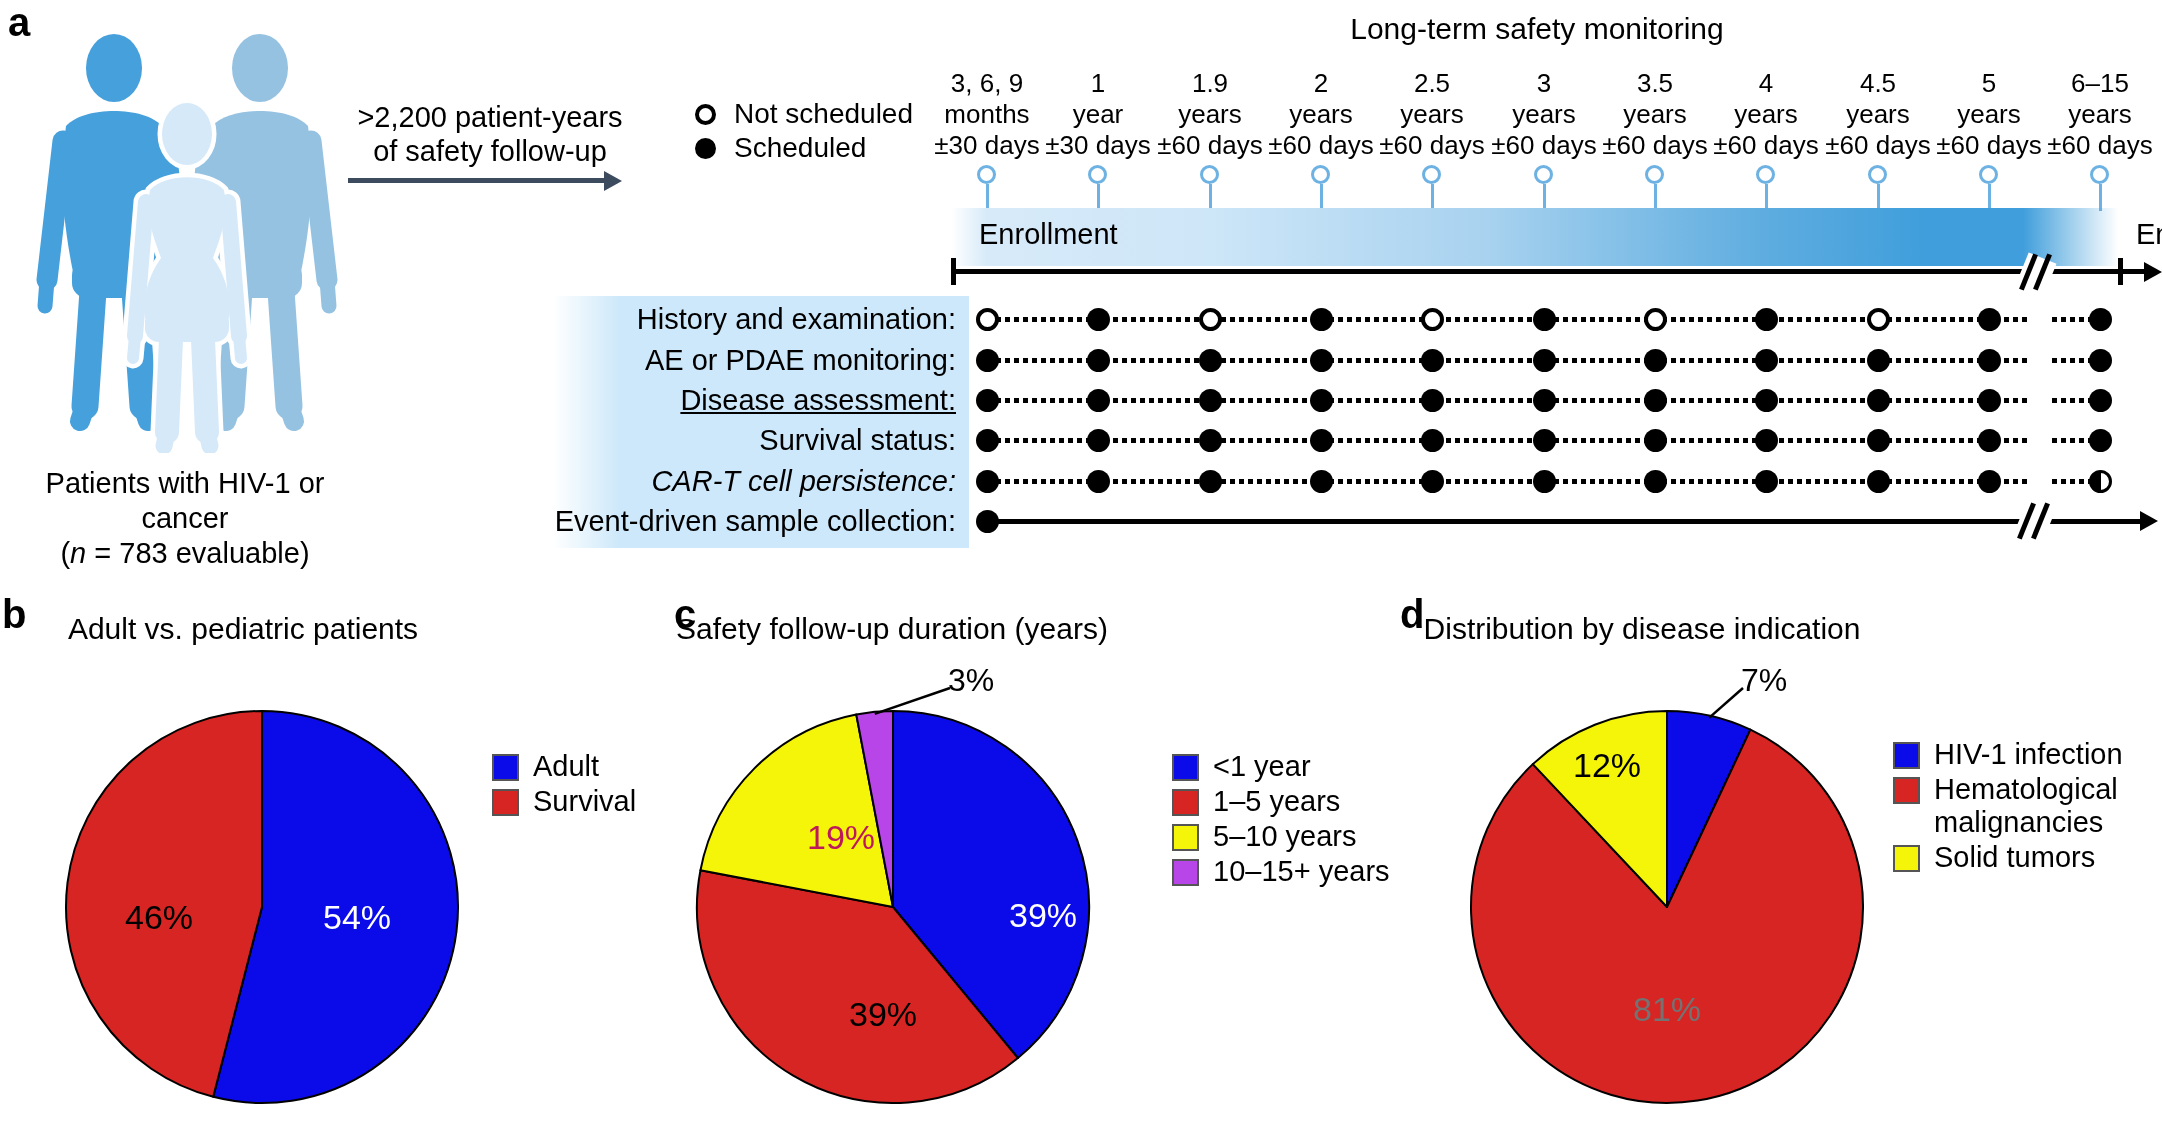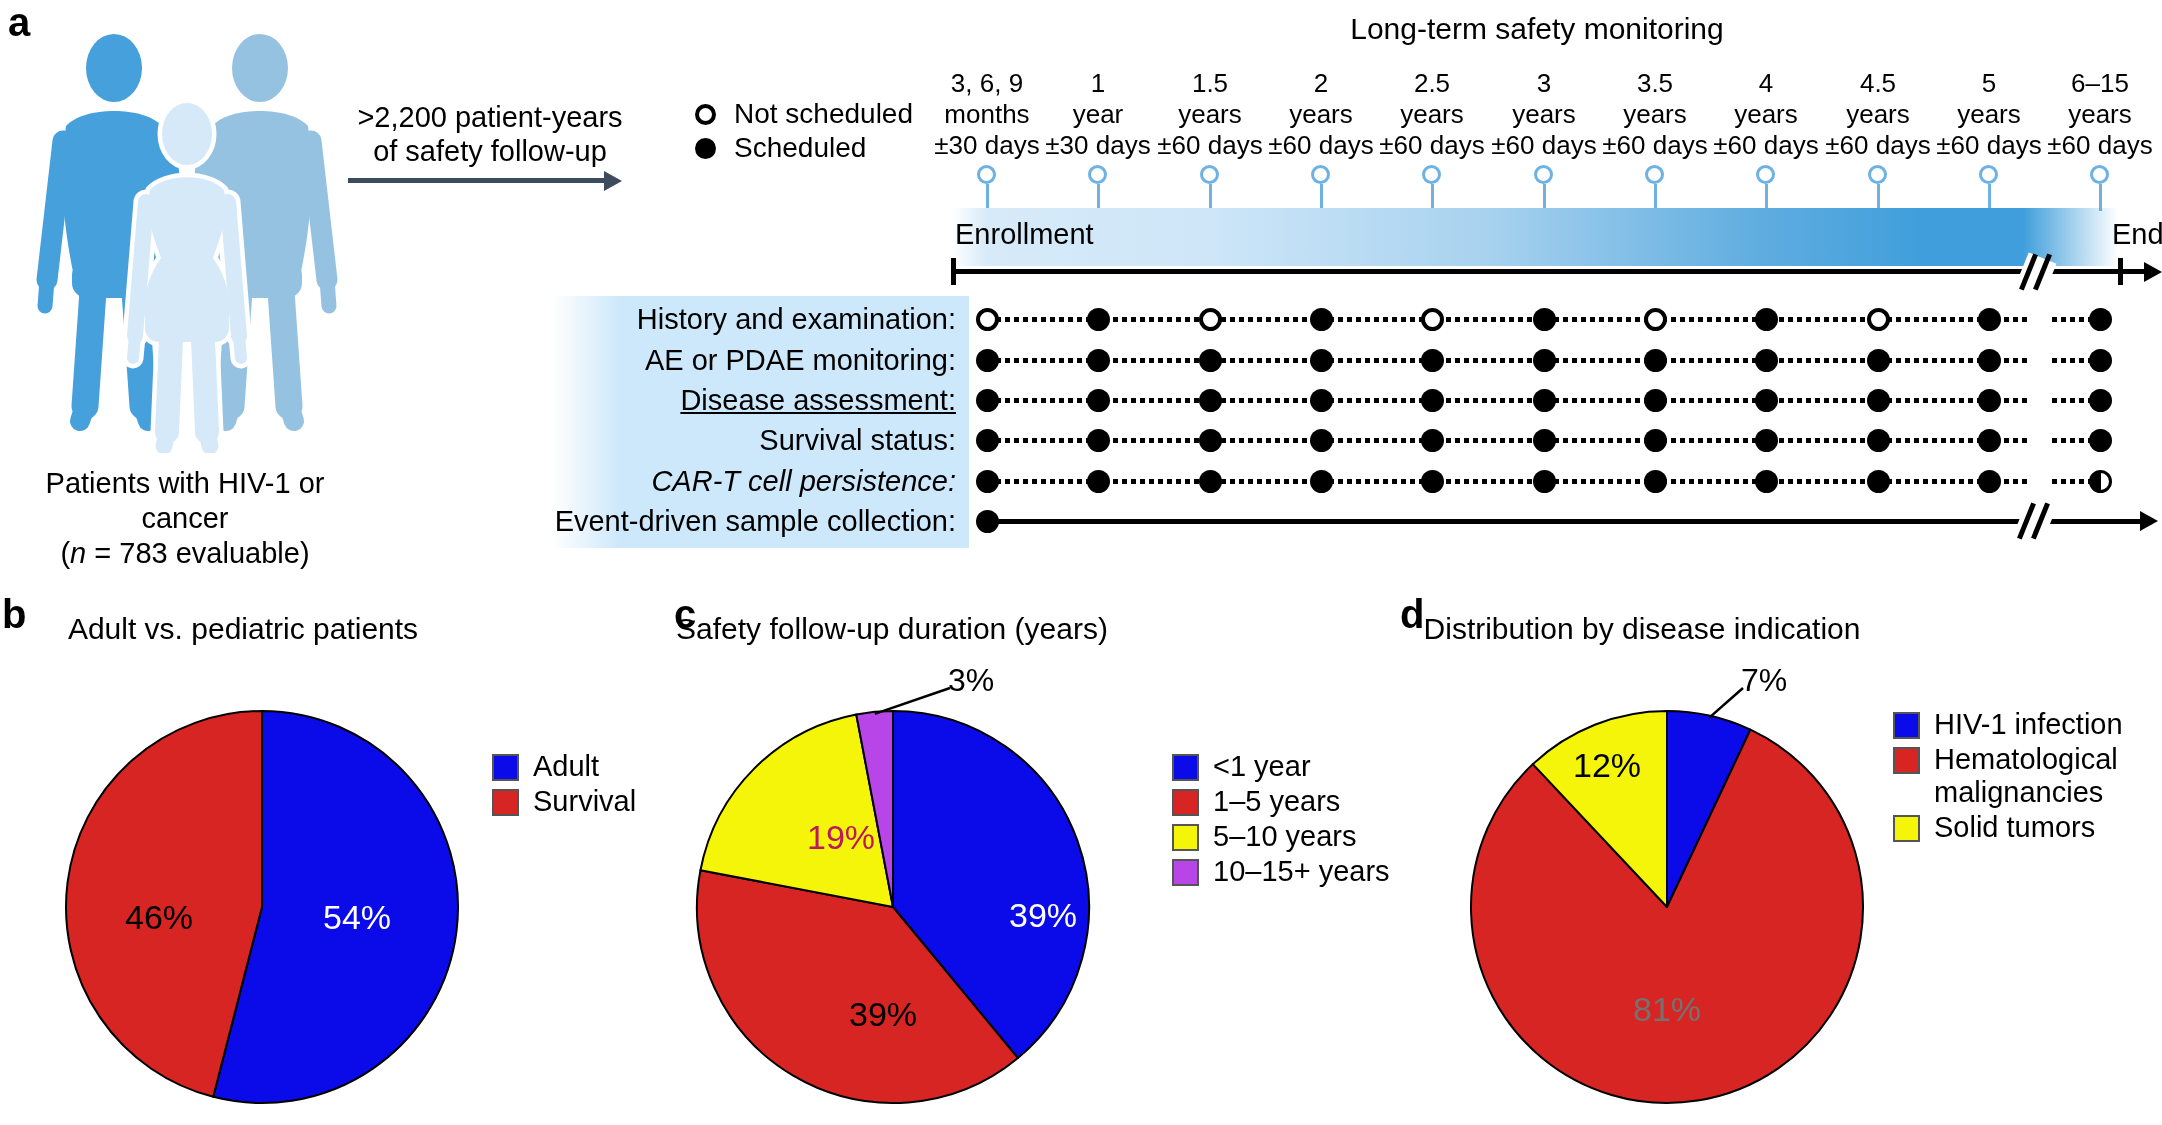--- a/index.html
+++ b/index.html
@@ -14,21 +14,21 @@
   .ah{position:absolute;width:0;height:0;border-top:10px solid transparent;
       border-bottom:10px solid transparent;border-left:18px solid #000;}
   .tl-title{position:absolute;width:500px;text-align:center;font-size:30px;}
   .tp{position:absolute;width:124px;text-align:center;font-size:26px;line-height:31px;}
   .pin-c{position:absolute;width:13px;height:13px;border-radius:50%;
          border:3.5px solid var(--pin);background:#fff;}
   .pin-s{position:absolute;width:3px;background:var(--pin);}
   .bar{position:absolute;left:951px;top:208px;width:1191px;height:58px;
        background:linear-gradient(to right,rgba(212,233,249,0) 0%,#d7eaf9 3%,#cde6f8 22%,
        #a8d2ef 45%,#5fade0 68%,#3f9edb 82%,#3f9edb 90%,rgba(255,255,255,0) 98%);}
-  .tl-lab{position:absolute;font-size:29px;}
+  .tl-lab{position:absolute;font-size:29px;margin-left:24px;}
   .axis{position:absolute;height:5px;background:#000;}
   .tick{position:absolute;width:5px;height:27px;background:#000;}
   .rowpanel{position:absolute;left:553px;top:296px;width:416px;height:252px;
        background:linear-gradient(to right,rgba(205,232,250,0) 0%,var(--panel) 16%);}
   .rowlab{position:absolute;left:536px;width:420px;text-align:right;
        font-size:29px;line-height:32px;}
   .dotline{position:absolute;height:5px;z-index:2;
        background-image:repeating-linear-gradient(90deg,#000 0 5px,transparent 5px 9px);}
   .solidline{position:absolute;height:5px;background:#000;z-index:2;}
   .dot{position:absolute;width:23px;height:23px;border-radius:50%;background:#000;
@@ -141,21 +141,21 @@
         <div>3, 6, 9</div>
         <div>months</div>
         <div>±30 days</div>
       </div>
       <div class="tp abs" style="left: 1036px; top: 68px;">
         <div>1</div>
         <div>year</div>
         <div>±30 days</div>
       </div>
       <div class="tp abs" style="left: 1148px; top: 68px;">
-        <div>1.5</div>
+        <div>1.9</div>
         <div>years</div>
         <div>±60 days</div>
       </div>
       <div class="tp abs" style="left: 1259px; top: 68px;">
         <div>2</div>
         <div>years</div>
         <div>±60 days</div>
       </div>
       <div class="tp abs" style="left: 1370px; top: 68px;">
         <div>2.5</div>
@@ -360,21 +360,21 @@
       <div class="pie-title" style="left: 1342px; top: 612px;">Distribution by disease indication</div>
       <svg width="460" height="460" viewBox="0 0 460 460" style="position: absolute; left: 1437px; top: 677px;">
         <path d="M230,230 L230,34 A196,196 0 0 1 313.45274114675425,52.65389771666017 Z" fill="#0b0bea" stroke="#000" stroke-width="2" stroke-linejoin="round"></path>
         <line x1="272.3285145605851" y1="40.63311151340545" x2="306" y2="11" stroke="#000" stroke-width="2.5"></line>
         <path d="M230,230 L313.45274114675425,52.65389771666017 A196,196 0 1 1 95.8287672379771,87.12214902540327 Z" fill="#d62522" stroke="#000" stroke-width="2" stroke-linejoin="round"></path>
         <path d="M230,230 L95.8287672379771,87.12214902540327 A196,196 0 0 1 229.99999999999994,34 Z" fill="#f5f50a" stroke="#000" stroke-width="2" stroke-linejoin="round"></path>
       </svg>
       <div class="pct-out" style="left: 1741px; top: 662px; color: rgb(0, 0, 0);">7%</div>
       <div class="pct" style="left: 1667px; top: 1009px; color: #737373;">81%</div>
       <div class="pct" style="left: 1607px; top: 765px; color: rgb(0, 0, 0);">12%</div>
-      <div class="leg" style="left: 1893px; top: 708px;">
+      <div class="leg" style="left: 1893px; top: 738px;">
         <div class="leg-item">
           <span class="sw" style="background: rgb(11, 11, 234);"></span>
           <span class="lab">HIV-1 infection</span>
         </div>
         <div class="leg-item">
           <span class="sw" style="background: rgb(214, 37, 34);"></span>
           <span class="lab">Hematological
 malignancies</span>
         </div>
         <div class="leg-item">

